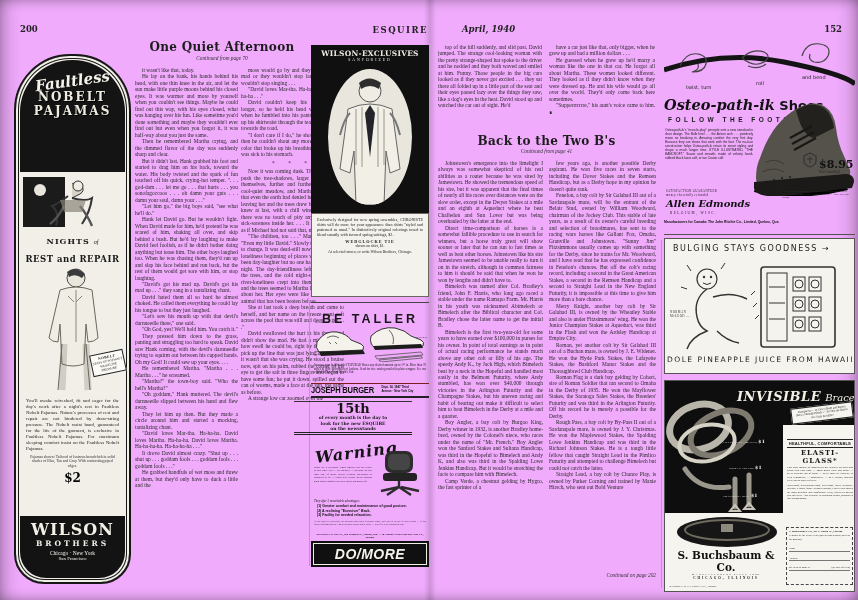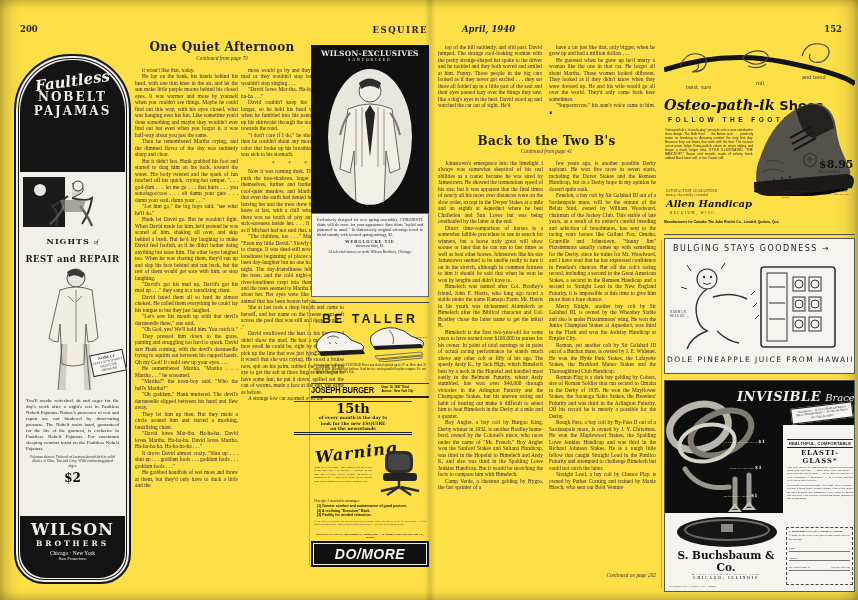--- a/index.html
+++ b/index.html
@@ -1,17 +1,17 @@
 <!DOCTYPE html>
 <html><head>
 <meta charset="utf-8">
 <style>
   *{margin:0;padding:0;box-sizing:border-box}
   html,body{width:858px;height:600px;background:#b9b6ad;font-family:"Liberation Serif",serif;}
-  #canvas{position:relative;width:858px;height:600px;background:#fde047;overflow:hidden;
+  #canvas{position:relative;width:858px;height:600px;background:#f0abfc;overflow:hidden;
           box-shadow:inset 14px 0 20px -14px rgba(0,0,0,.45), inset -14px 0 20px -14px rgba(0,0,0,.45),
                      inset 0 10px 14px -10px rgba(0,0,0,.25), inset 0 -10px 14px -10px rgba(0,0,0,.25);}
   .gutter{position:absolute;left:424px;top:0;width:12px;height:600px;
           background:linear-gradient(90deg,rgba(0,0,0,0),rgba(0,0,0,.14),rgba(0,0,0,0));}
   .abs{position:absolute}
   .hdr{font-family:"DejaVu Serif",serif;font-weight:bold;font-size:8.5px;color:#222}
   .ital{font-style:italic}
   .bodycol{font-size:5.4px;line-height:1.2;text-align:justify;color:#2a2a2a;overflow:hidden}
   .bodycol p{text-indent:7px;margin:0}
   .bodycol p.sep{text-indent:0;text-align:center;letter-spacing:6px;margin:2px 0}
@@ -360,21 +360,21 @@
     <svg class="abs" style="left:138px;top:112px" width="16" height="16" viewBox="0 0 16 16">
       <path d="M8 1 l6 3 v5 q0 4 -6 6 q-6 -2 -6 -6 V4 z" fill="none" stroke="#333" stroke-width="1.2"></path>
       <path d="M5 7 h6 M8 4 v7" stroke="#333" stroke-width="1"></path>
     </svg>
     <div id="o-price">$8.95</div>
     <div id="o-pricenote">West Coast $9.45</div>
     <div id="o-guar">
       <span>SATISFACTION GUARANTEED</span><br>
       <span>money cheerfully refunded</span>
     </div>
-    <div id="o-brand">Allen Handicap</div>
+    <div id="o-brand">Allen Edmonds</div>
     <div id="o-brandloc">BELGIUM, WISC.</div>
     <div id="o-dealer">See your classified phone directory for dealer or order direct (enclose cash, money order, or order C.O.D. . . . state size and width).</div>
     <div id="o-canada">Manufacturers for Canada: The John Ritchie Co., Limited, Quebec, Que.</div>
   </div>
   <div class="hrule" style="left:664px;top:234px;width:191px"></div>
 
   <div id="dole" class="abs">
     <div id="d-head">BULGING STAYS GOODNESS →</div>
     <svg class="abs" style="left:8px;top:18px" width="175" height="96" viewBox="0 0 175 96">
       <circle cx="34" cy="22" r="10" fill="none" stroke="#333" stroke-width="1.2"></circle>

